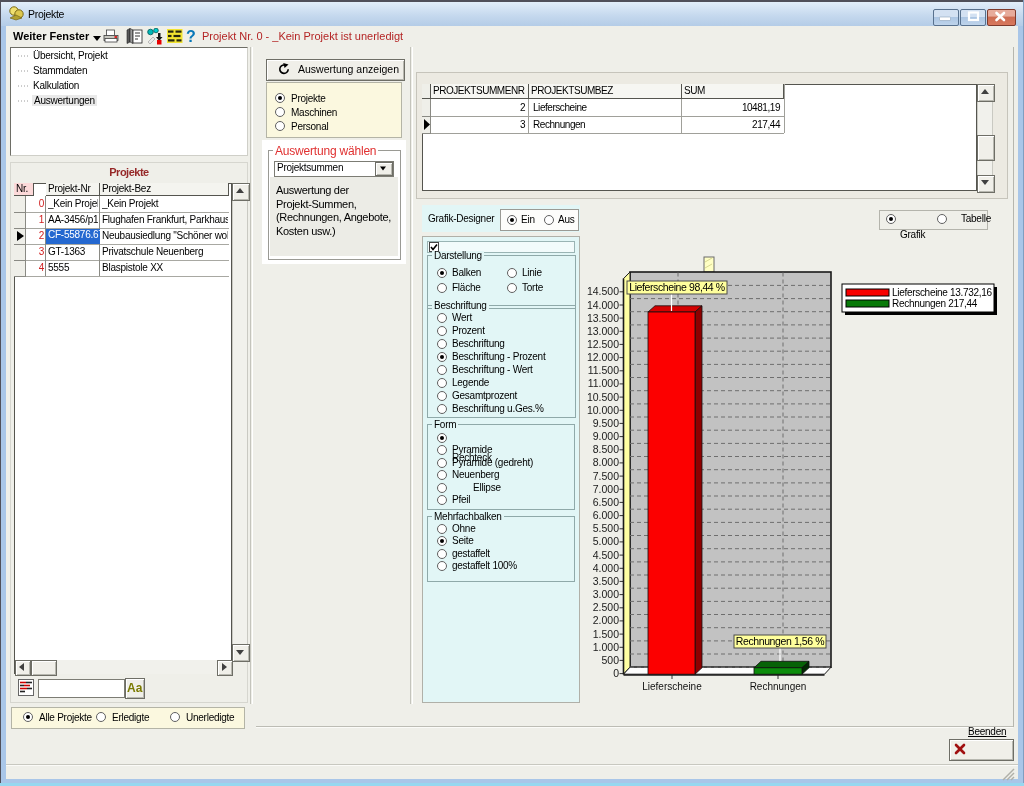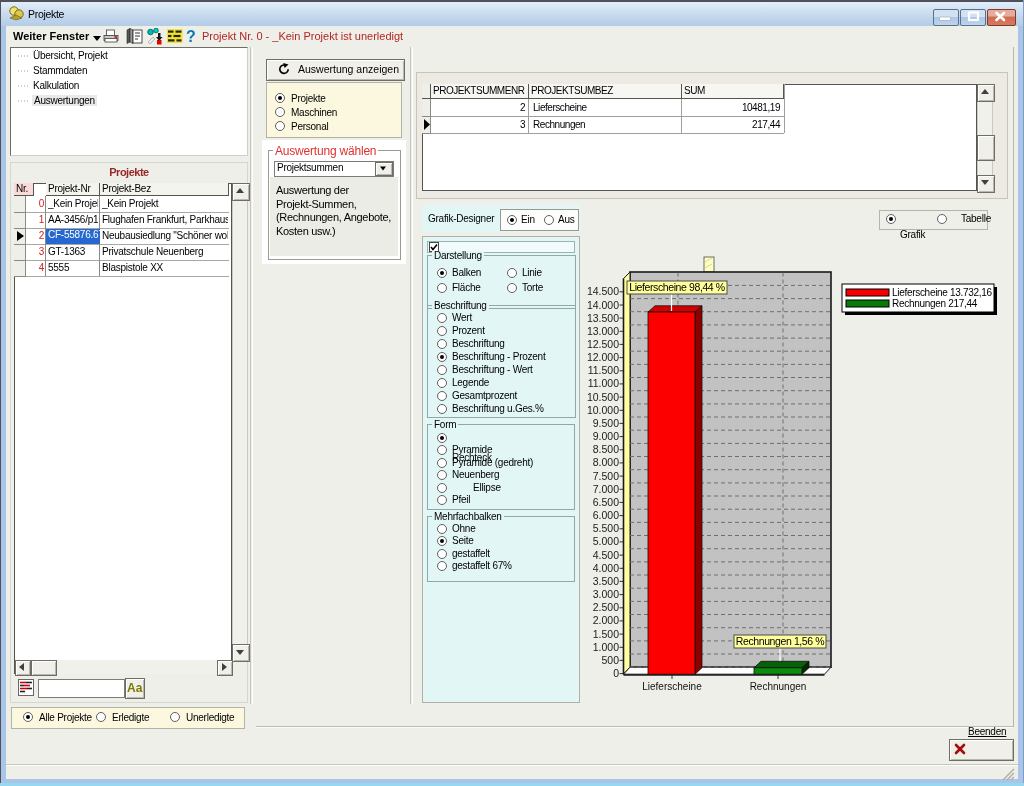--- a/index.html
+++ b/index.html
@@ -330,21 +330,21 @@
 
     <div class="gbox" style="left:427px;top:516px;width:146px;height:64px;"></div>
     <div class="gbl" style="left:432px;top:512px;">Mehrfachbalken</div>
     <div class="rad" style="left:437px;top:524px;"></div>
       <div class="abs t11" style="left:452px;top:523px;">Ohne</div>
     <div class="rad sel" style="left:437px;top:536px;"></div>
       <div class="abs t11" style="left:452px;top:535px;">Seite</div>
     <div class="rad" style="left:437px;top:549px;"></div>
       <div class="abs t11" style="left:452px;top:548px;">gestaffelt</div>
     <div class="rad" style="left:437px;top:561px;"></div>
-      <div class="abs t11" style="left:452px;top:560px;">gestaffelt 67%</div>
+      <div class="abs t11" style="left:452px;top:560px;">gestaffelt 100%</div>
   </div>
 
   <svg class="abs" id="chartsvg" style="left:0;top:0" width="1024" height="786" viewBox="0 0 1024 786">
 
     <rect x="704" y="257" width="10" height="15" fill="#ffffc4" stroke="#6a6a6a"></rect>
     <line x1="705" y1="262" x2="712" y2="258" stroke="#d8d890" stroke-width="1"></line>
     <line x1="705" y1="268" x2="712" y2="264" stroke="#d8d890" stroke-width="1"></line>
 
     <rect x="630" y="272" width="201" height="395.2" fill="#c2c2c2" stroke="#1a1a1a" stroke-width="1.6"></rect>
     <polygon points="623.5,278.6 630,272 630,667.2 623.5,674.2" fill="#ffffa2" stroke="#1a1a1a" stroke-width="1"></polygon>

